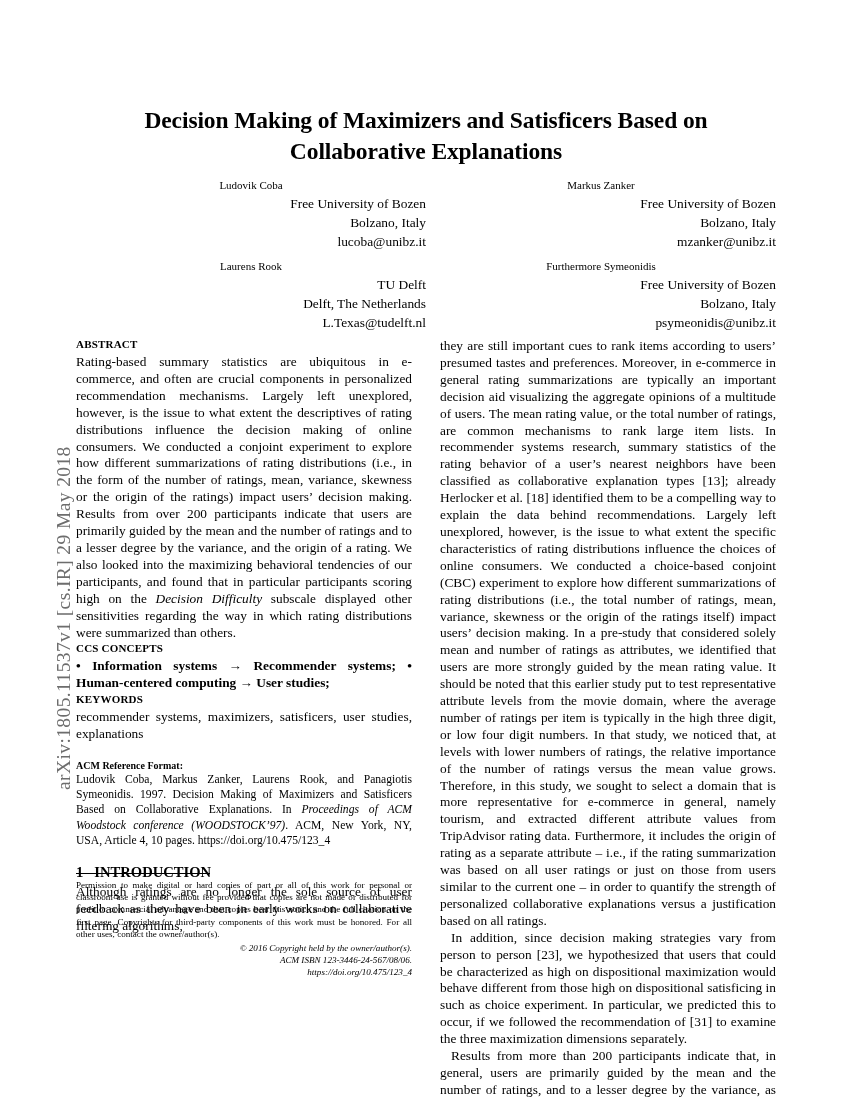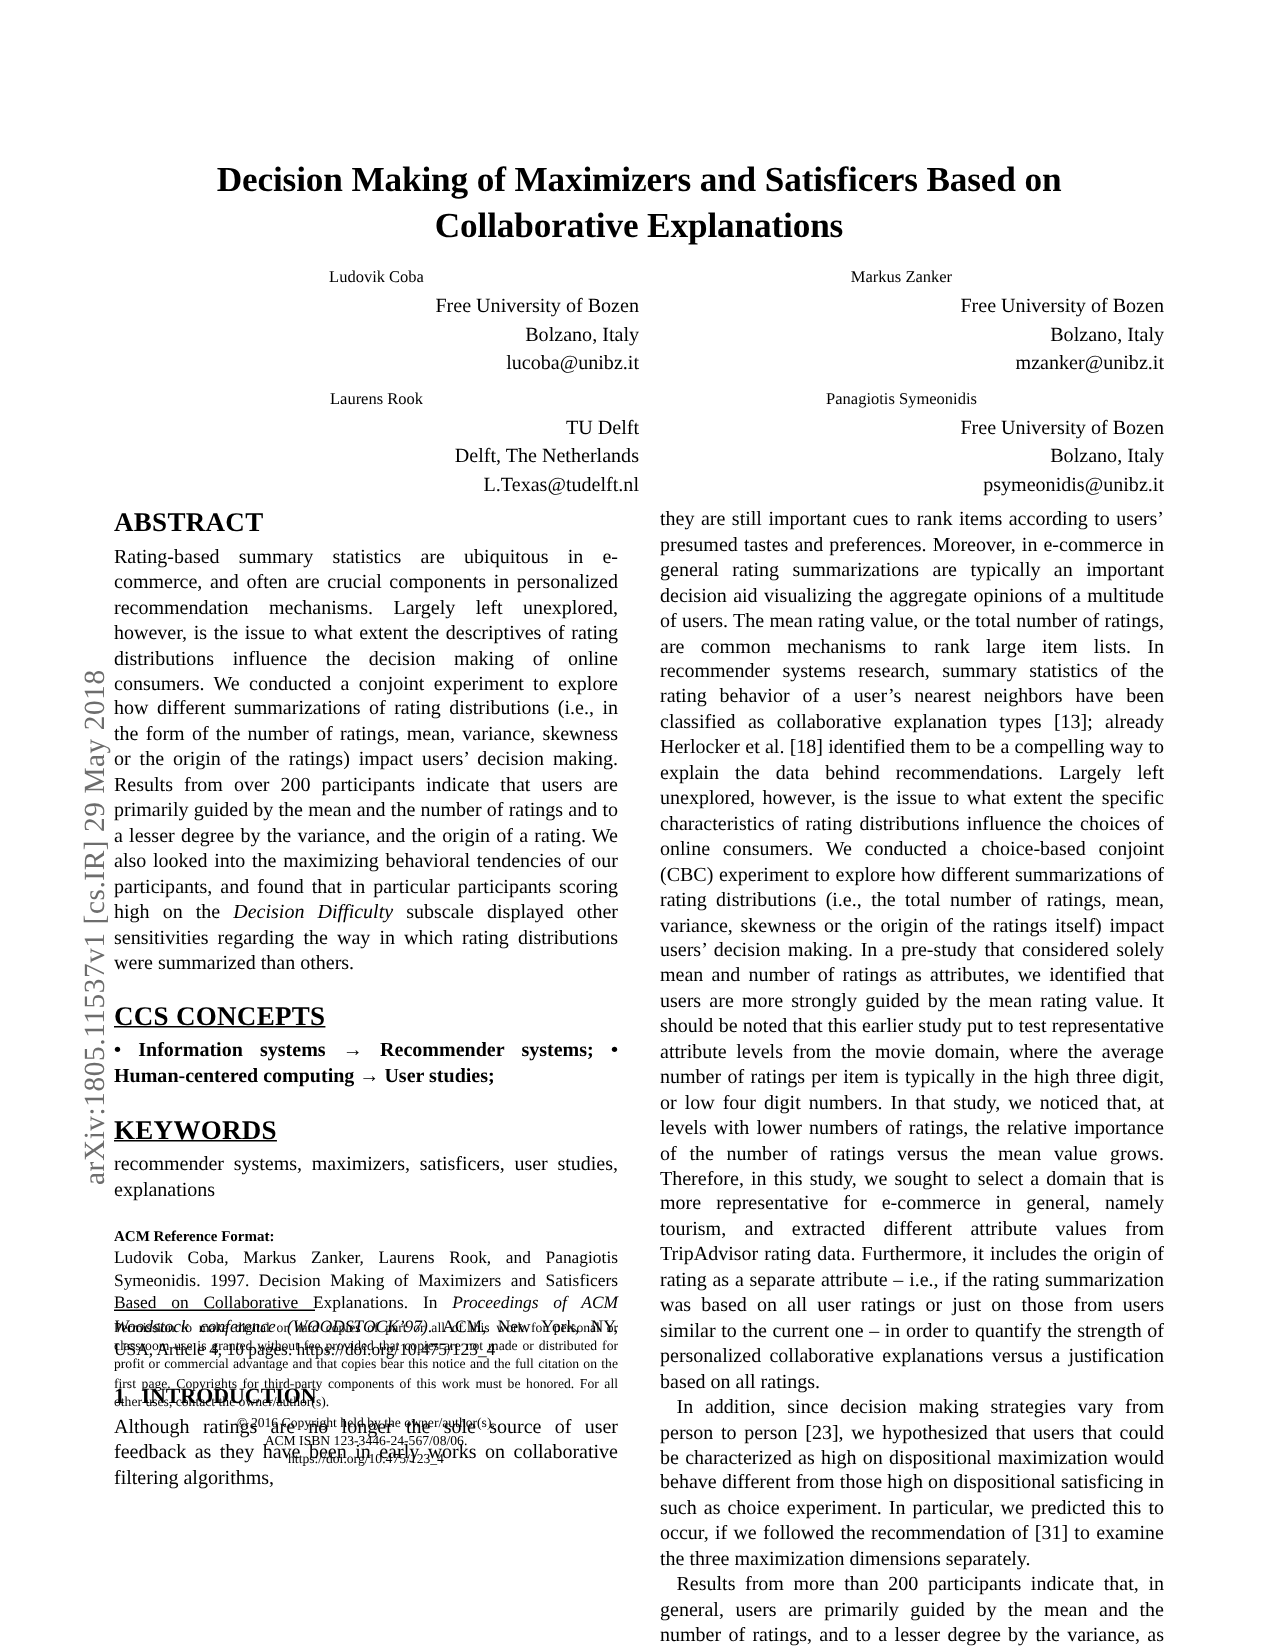--- a/index.html
+++ b/index.html
@@ -87,26 +87,26 @@
   
   .col {
     position: absolute;
     top: 338px;
     width: 336px;
   }
   #col-left  { left: 76px; }
   #col-right { left: 440px; }
 
   h2.sec {
-    font-size: 18px;
+    font-size: 11px;
     font-weight: bold;
     margin: 0 0 4px 0;
     letter-spacing: 0.2px;
   }
-  h2.sec.spaced { margin-top: 17px; text-decoration: underline; }
+  h2.sec.spaced { margin-top: 1px; }
 
   h2.numbered {
     font-size: 14.6px;
     font-weight: bold;
     margin: 16px 0 3px 0;
   }
   h2.numbered .num { margin-right: 11px; }
 
   p.body {
     font-size: 13.35px;
@@ -159,21 +159,21 @@
     background: #000;
     margin: 0 0 5px 0;
   }
   #footnote .fn {
     font-size: 9.1px;
     line-height: 1.345;
     text-align: justify;
     margin: 0;
   }
   #footnote .fn.it { font-style: italic; text-align: left; }
-  #footnote .fn.plain { text-align: center; }
+  #footnote .fn.plain { text-align: right; font-style: italic; }
   #footnote .gap { height: 1.5px; }
 </style>
 </head>
 <body>
 
 <div id="arxiv-stamp">
   <span>arXiv:1805.11537v1  [cs.IR]  29 May 2018</span>
 </div>
 
 <div id="page">
@@ -195,21 +195,21 @@
       <div class="author-line">Bolzano, Italy</div>
       <div class="author-line">mzanker@unibz.it</div>
     </div>
     <div class="author-col">
       <div class="author-name">Laurens Rook</div>
       <div class="author-line">TU Delft</div>
       <div class="author-line">Delft, The Netherlands</div>
       <div class="author-line">L.Texas@tudelft.nl</div>
     </div>
     <div class="author-col">
-      <div class="author-name">Panagiotis Symeonidis</div>
+      <div class="author-name">Furthermore Symeonidis</div>
       <div class="author-line">Free University of Bozen</div>
       <div class="author-line">Bolzano, Italy</div>
       <div class="author-line">psymeonidis@unibz.it</div>
     </div>
   </div>
 
   <div class="col" id="col-left">
 
     <h2 class="sec">ABSTRACT</h2>
     <p class="body"><span>Rating-based summary statistics are ubiquitous in e-commerce, and often are crucial components in personalized recommendation mechanisms. Largely left unexplored, however, is the issue to what extent the descriptives of rating distributions influence the decision making of online consumers. We conducted a conjoint experiment to explore how different summarizations of rating distributions (i.e., in the form of the number of ratings, mean, variance, skewness or the origin of the ratings) impact users’ decision making. Results from over 200 participants indicate that users are primarily guided by the mean and the number of ratings and to a lesser degree by the variance, and the origin of a rating. We also looked into the maximizing behavioral tendencies of our participants, and found that in particular participants scoring high on the </span><span class="it">Decision Difficulty</span><span> subscale displayed other sensitivities regarding the way in which rating distributions were summarized than others.</span></p>

